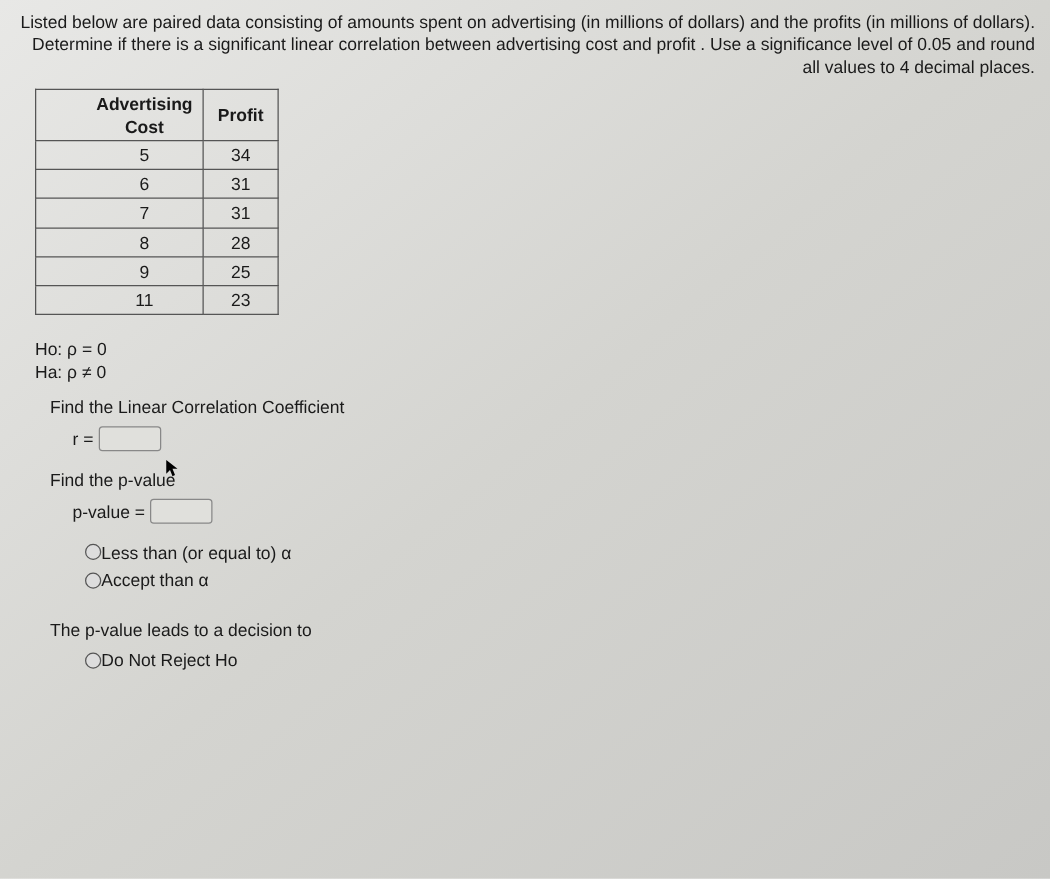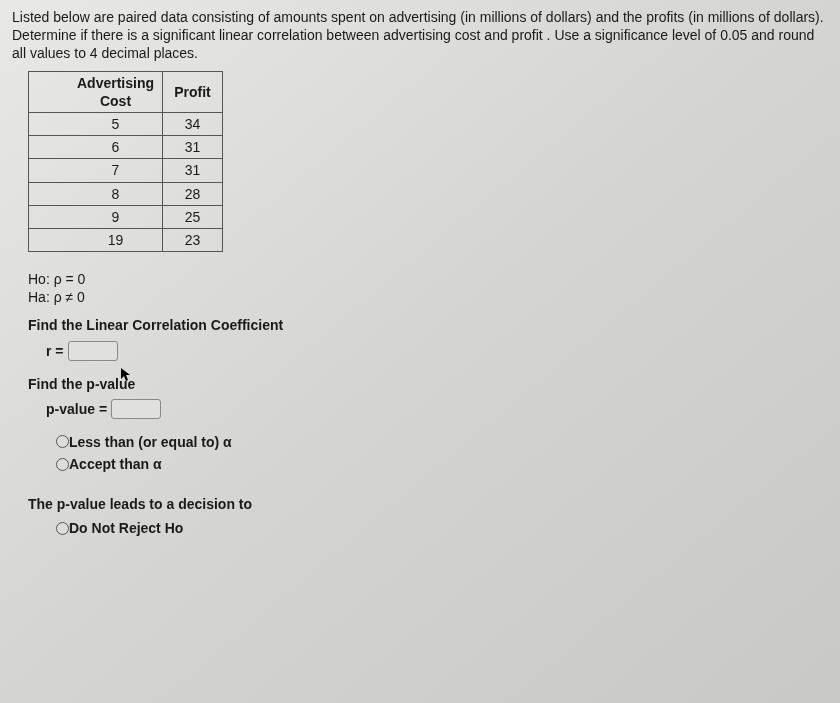--- a/index.html
+++ b/index.html
@@ -12,20 +12,21 @@
       background: linear-gradient(to bottom right, #e8e8e6 0%, #d4d4d0 50%, #c8c8c5 100%);
       width: 840px;
       height: 703px;
       padding: 8px 12px;
       color: #1a1a1a;
       font-size: 14px;
       line-height: 1.3;
     }
     .problem-text {
       margin-bottom: 8px;
+      text-align: right;
     }
     table {
       border-collapse: collapse;
       margin-left: 16px;
       margin-bottom: 18px;
     }
     th, td {
       border: 1px solid #555;
       padding: 2px 8px;
       text-align: center;
@@ -40,23 +41,22 @@
     }
     th.col2, td.col2 {
       width: 60px;
       margin-top: 16px;
     }
     .hypotheses {
       margin-left: 16px;
       margin-bottom: 10px;
     }
     .section {
-      margin-left: 16px;
+      margin-left: 28px;
       margin-bottom: 14px;
-      font-weight: bold;
     }
     .section-label {
       margin-bottom: 6px;
     }
     .input-row {
       margin-left: 18px;
       display: flex;
       align-items: center;
       gap: 4px;
     }
@@ -112,21 +112,21 @@
     </tr>
     <tr>
       <td class="col1">8</td>
       <td class="col2">28</td>
     </tr>
     <tr>
       <td class="col1">9</td>
       <td class="col2">25</td>
     </tr>
     <tr>
-      <td class="col1">19</td>
+      <td class="col1">11</td>
       <td class="col2">23</td>
     </tr>
   </tbody>
 </table>
 
 <div class="hypotheses">
   <div>Ho: ρ = 0</div>
   <div>Ha: ρ ≠ 0</div>
 </div>
 

